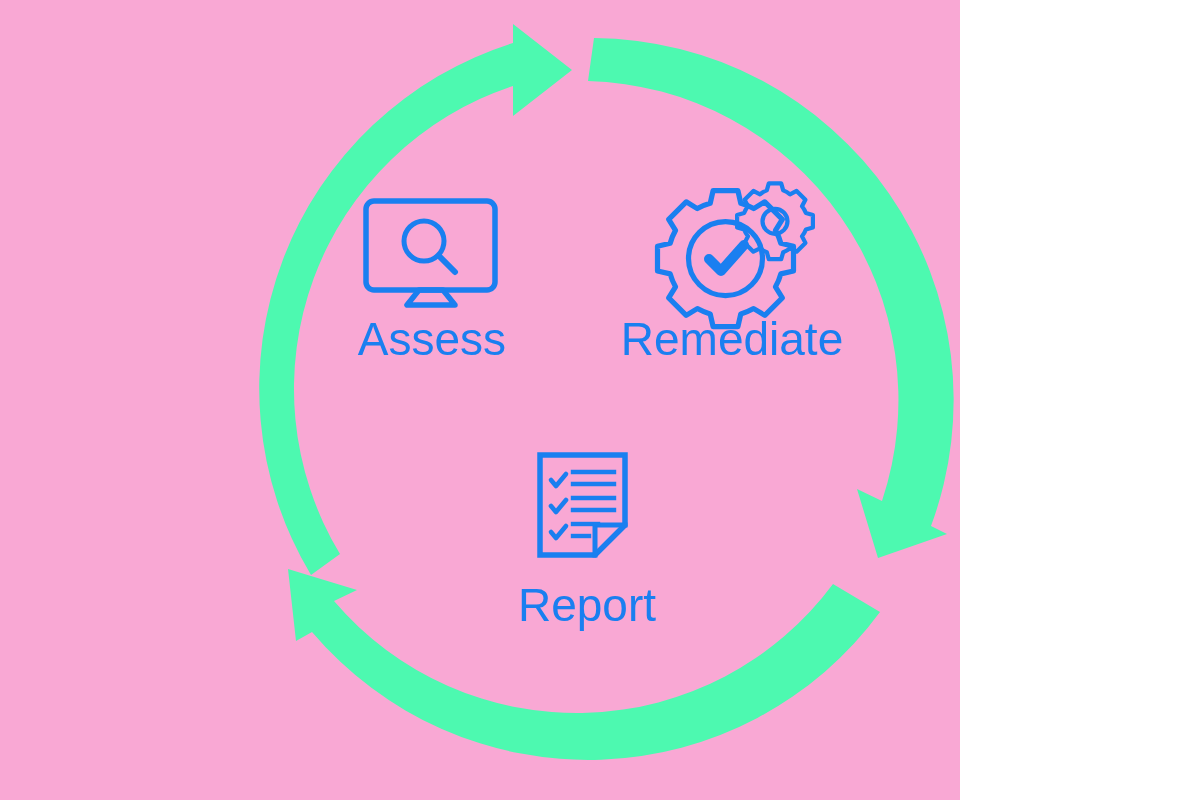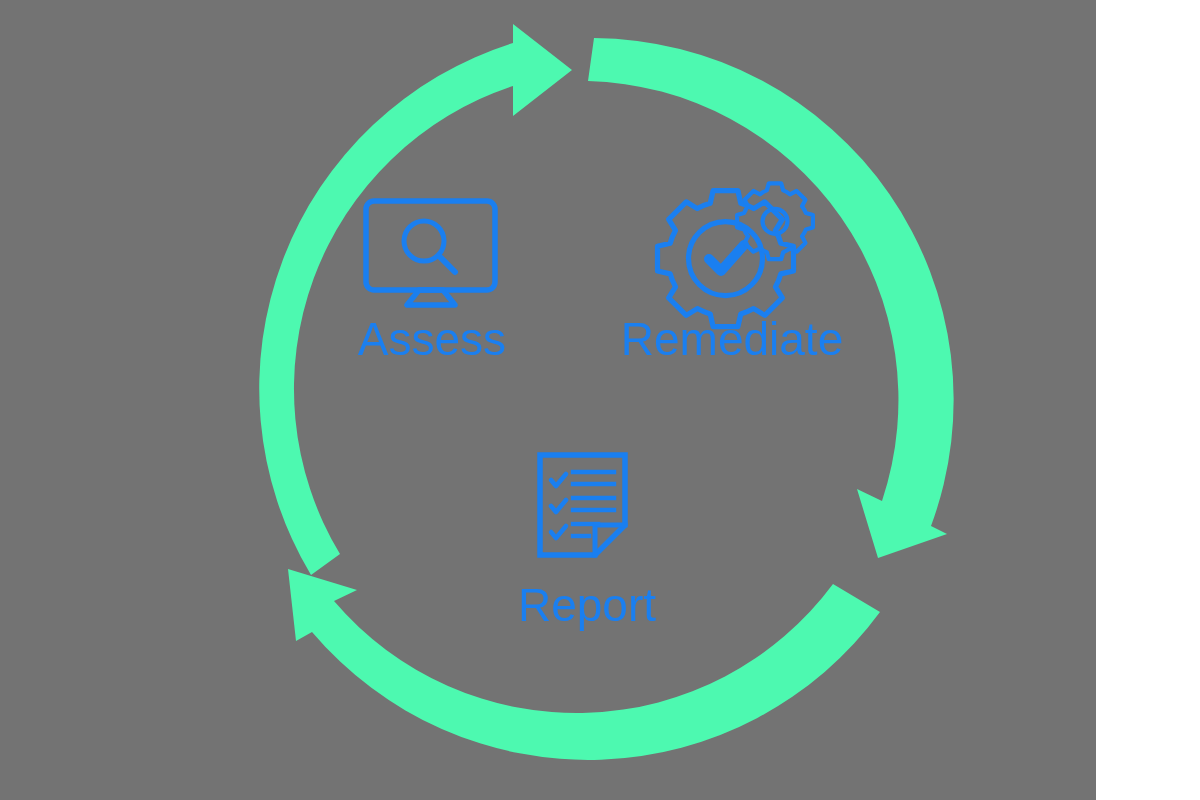--- a/index.html
+++ b/index.html
@@ -9,23 +9,23 @@
     background: #ffffff;
   }
   body {
     width: 1200px;
     height: 800px;
     font-family: "Liberation Sans", sans-serif;
     overflow: hidden;
   }
   #diagram-root {
     position: relative;
-    width: 1096px;
+    width: 960px;
     height: 800px;
-    background: #737373;
+    background: #f9a8d4;
   }
   #cycle-svg {
     position: absolute;
     top: 0;
     left: 0;
     width: 1200px;
     height: 800px;
     display: block;
   }
   .step-label {

